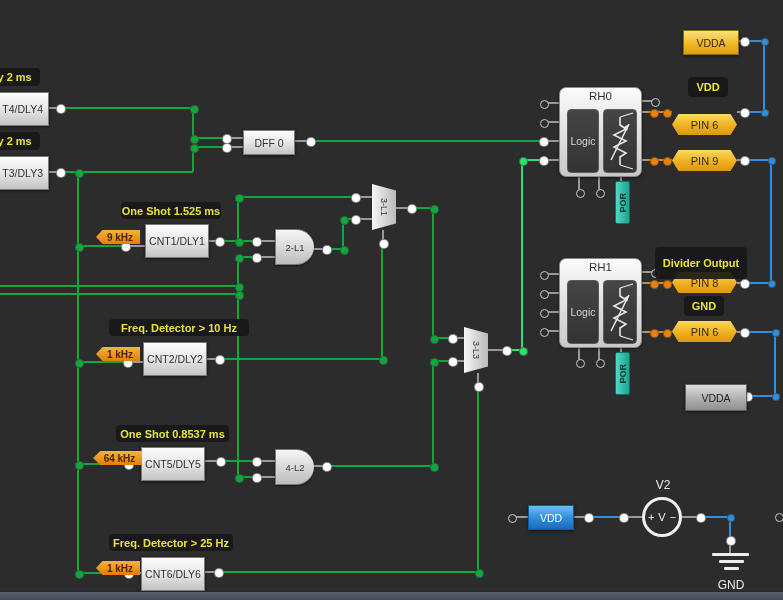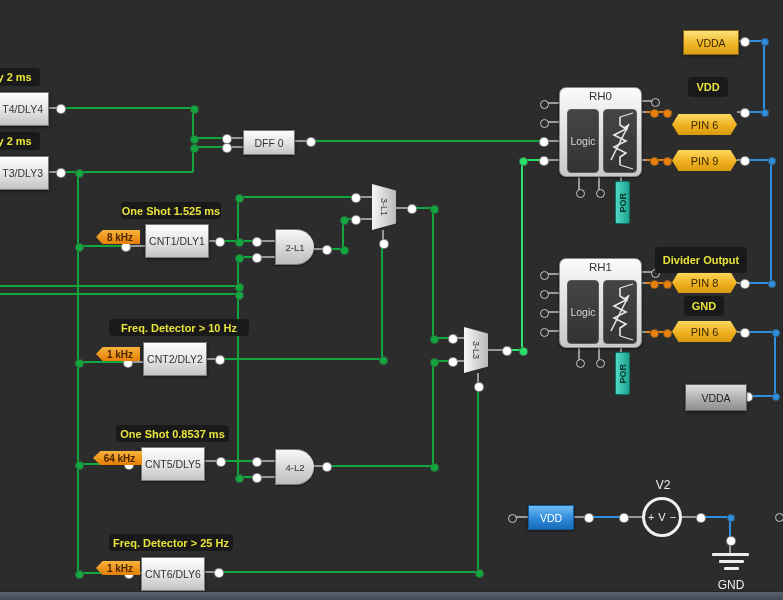--- a/index.html
+++ b/index.html
@@ -321,24 +321,24 @@
       <div class="gbar" style="left: 719px; top: 560px; width: 25px; height: 3px;"></div>
       <div class="gbar" style="left: 724px; top: 567px; width: 15px; height: 3px;"></div>
     </div>
   <div id="layer-labels">
       <div class="note" style="left: -20px; top: 68px; width: 60px; height: 18px;">lay 2 ms</div>
       <div class="note" style="left: -20px; top: 132px; width: 60px; height: 18px;">lay 2 ms</div>
       <div class="note" style="left: 121px; top: 202px; width: 100px; height: 17px;">One Shot 1.525 ms</div>
       <div class="note" style="left: 109px; top: 319px; width: 140px; height: 17px;">Freq. Detector &gt; 10 Hz</div>
       <div class="note" style="left: 116px; top: 425px; width: 113px; height: 17px;">One Shot 0.8537 ms</div>
       <div class="note" style="left: 109px; top: 534px; width: 124px; height: 17px;">Freq. Detector &gt; 25 Hz</div>
-      <div class="note" style="left: 655px; top: 247px; width: 92px; height: 26px;">Divider Output</div>
+      <div class="note" style="left: 655px; top: 247px; width: 92px; height: 32px;">Divider Output</div>
       <div class="note" style="left: 688px; top: 77px; width: 40px; height: 20px;">VDD</div>
       <div class="note" style="left: 684px; top: 296px; width: 40px; height: 20px;">GND</div>
       <div class="plain" style="left: 648px; top: 478px; width: 30px; height: 14px;">V2</div>
       <div class="plain" style="left: 712px; top: 578px; width: 38px; height: 14px;">GND</div>
-      <div class="flag" style="left: 96px; top: 230px; width: 40px; height: 14px;">8 kHz</div>
+      <div class="flag" style="left: 96px; top: 230px; width: 40px; height: 14px;">9 kHz</div>
       <div class="flag" style="left: 96px; top: 347px; width: 40px; height: 14px;">1 kHz</div>
       <div class="flag" style="left: 93px; top: 451px; width: 45px; height: 14px;">64 kHz</div>
       <div class="flag" style="left: 96px; top: 561px; width: 40px; height: 14px;">1 kHz</div>
     </div>
   <div id="bottombar"></div>
 </div>
 
 </body></html>

